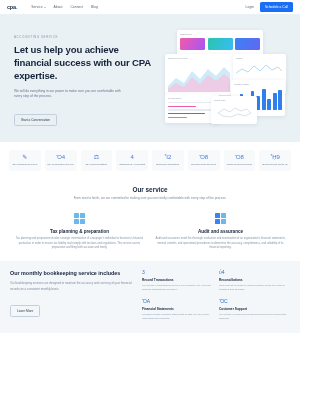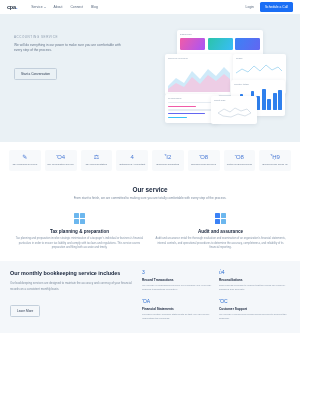--- a/index.html
+++ b/index.html
@@ -143,20 +143,21 @@
     </div>
     <div class="header-right">
       <span class="login">Login</span>
       <button class="btn-primary">Schedule a Call</button>
     </div>
   </div>
 
   <div class="hero">
     <div class="hero-left">
       <div class="eyebrow">ACCOUNTING SERVICE</div>
+      <div class="hero-title">Let us help you achieve financial success with our CPA expertise.</div>
       <div class="hero-sub">We will do everything in our power to make sure you are comfortable with every step of the process.</div>
       <button class="btn-ghost">Start a Conversation</button>
     </div>
 
     <div class="hero-art">
       <div class="card-sh" id="c-dash">
         <div class="ct">Dashboard</div>
         <div class="tiles">
           <div class="tile t1"></div>
           <div class="tile t2"></div>

